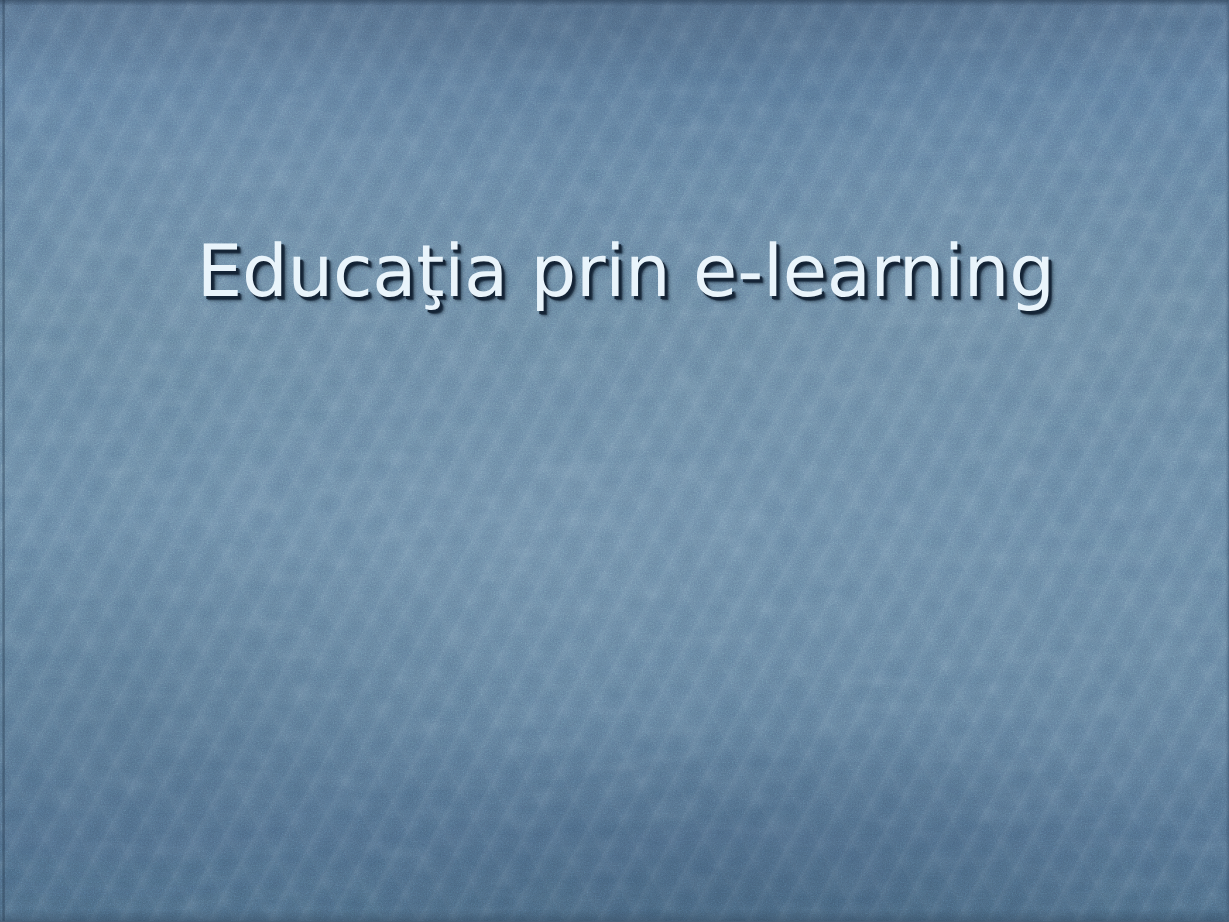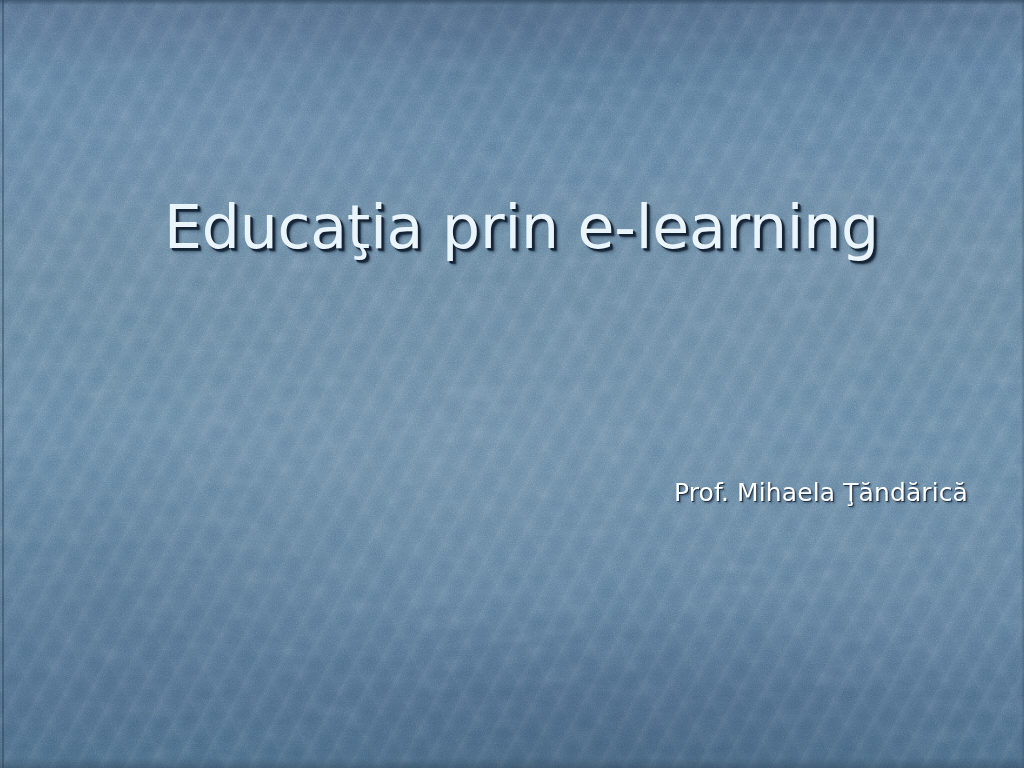--- a/index.html
+++ b/index.html
@@ -205,16 +205,15 @@
   <div class="edge-top"></div>
   <div class="edge-left"></div>
   <div class="edge-right"></div>
   <div class="edge-bottom"></div>
 
   <div class="title-block">
     <h1 class="title">Educaţia prin e-learning</h1>
   </div>
 
   <div class="subtitle-block">
-    <p class="subtitle-line">Prof. Mihaela Ţăndărică</p>
   </div>
 
 </div>
 
 </body></html>

